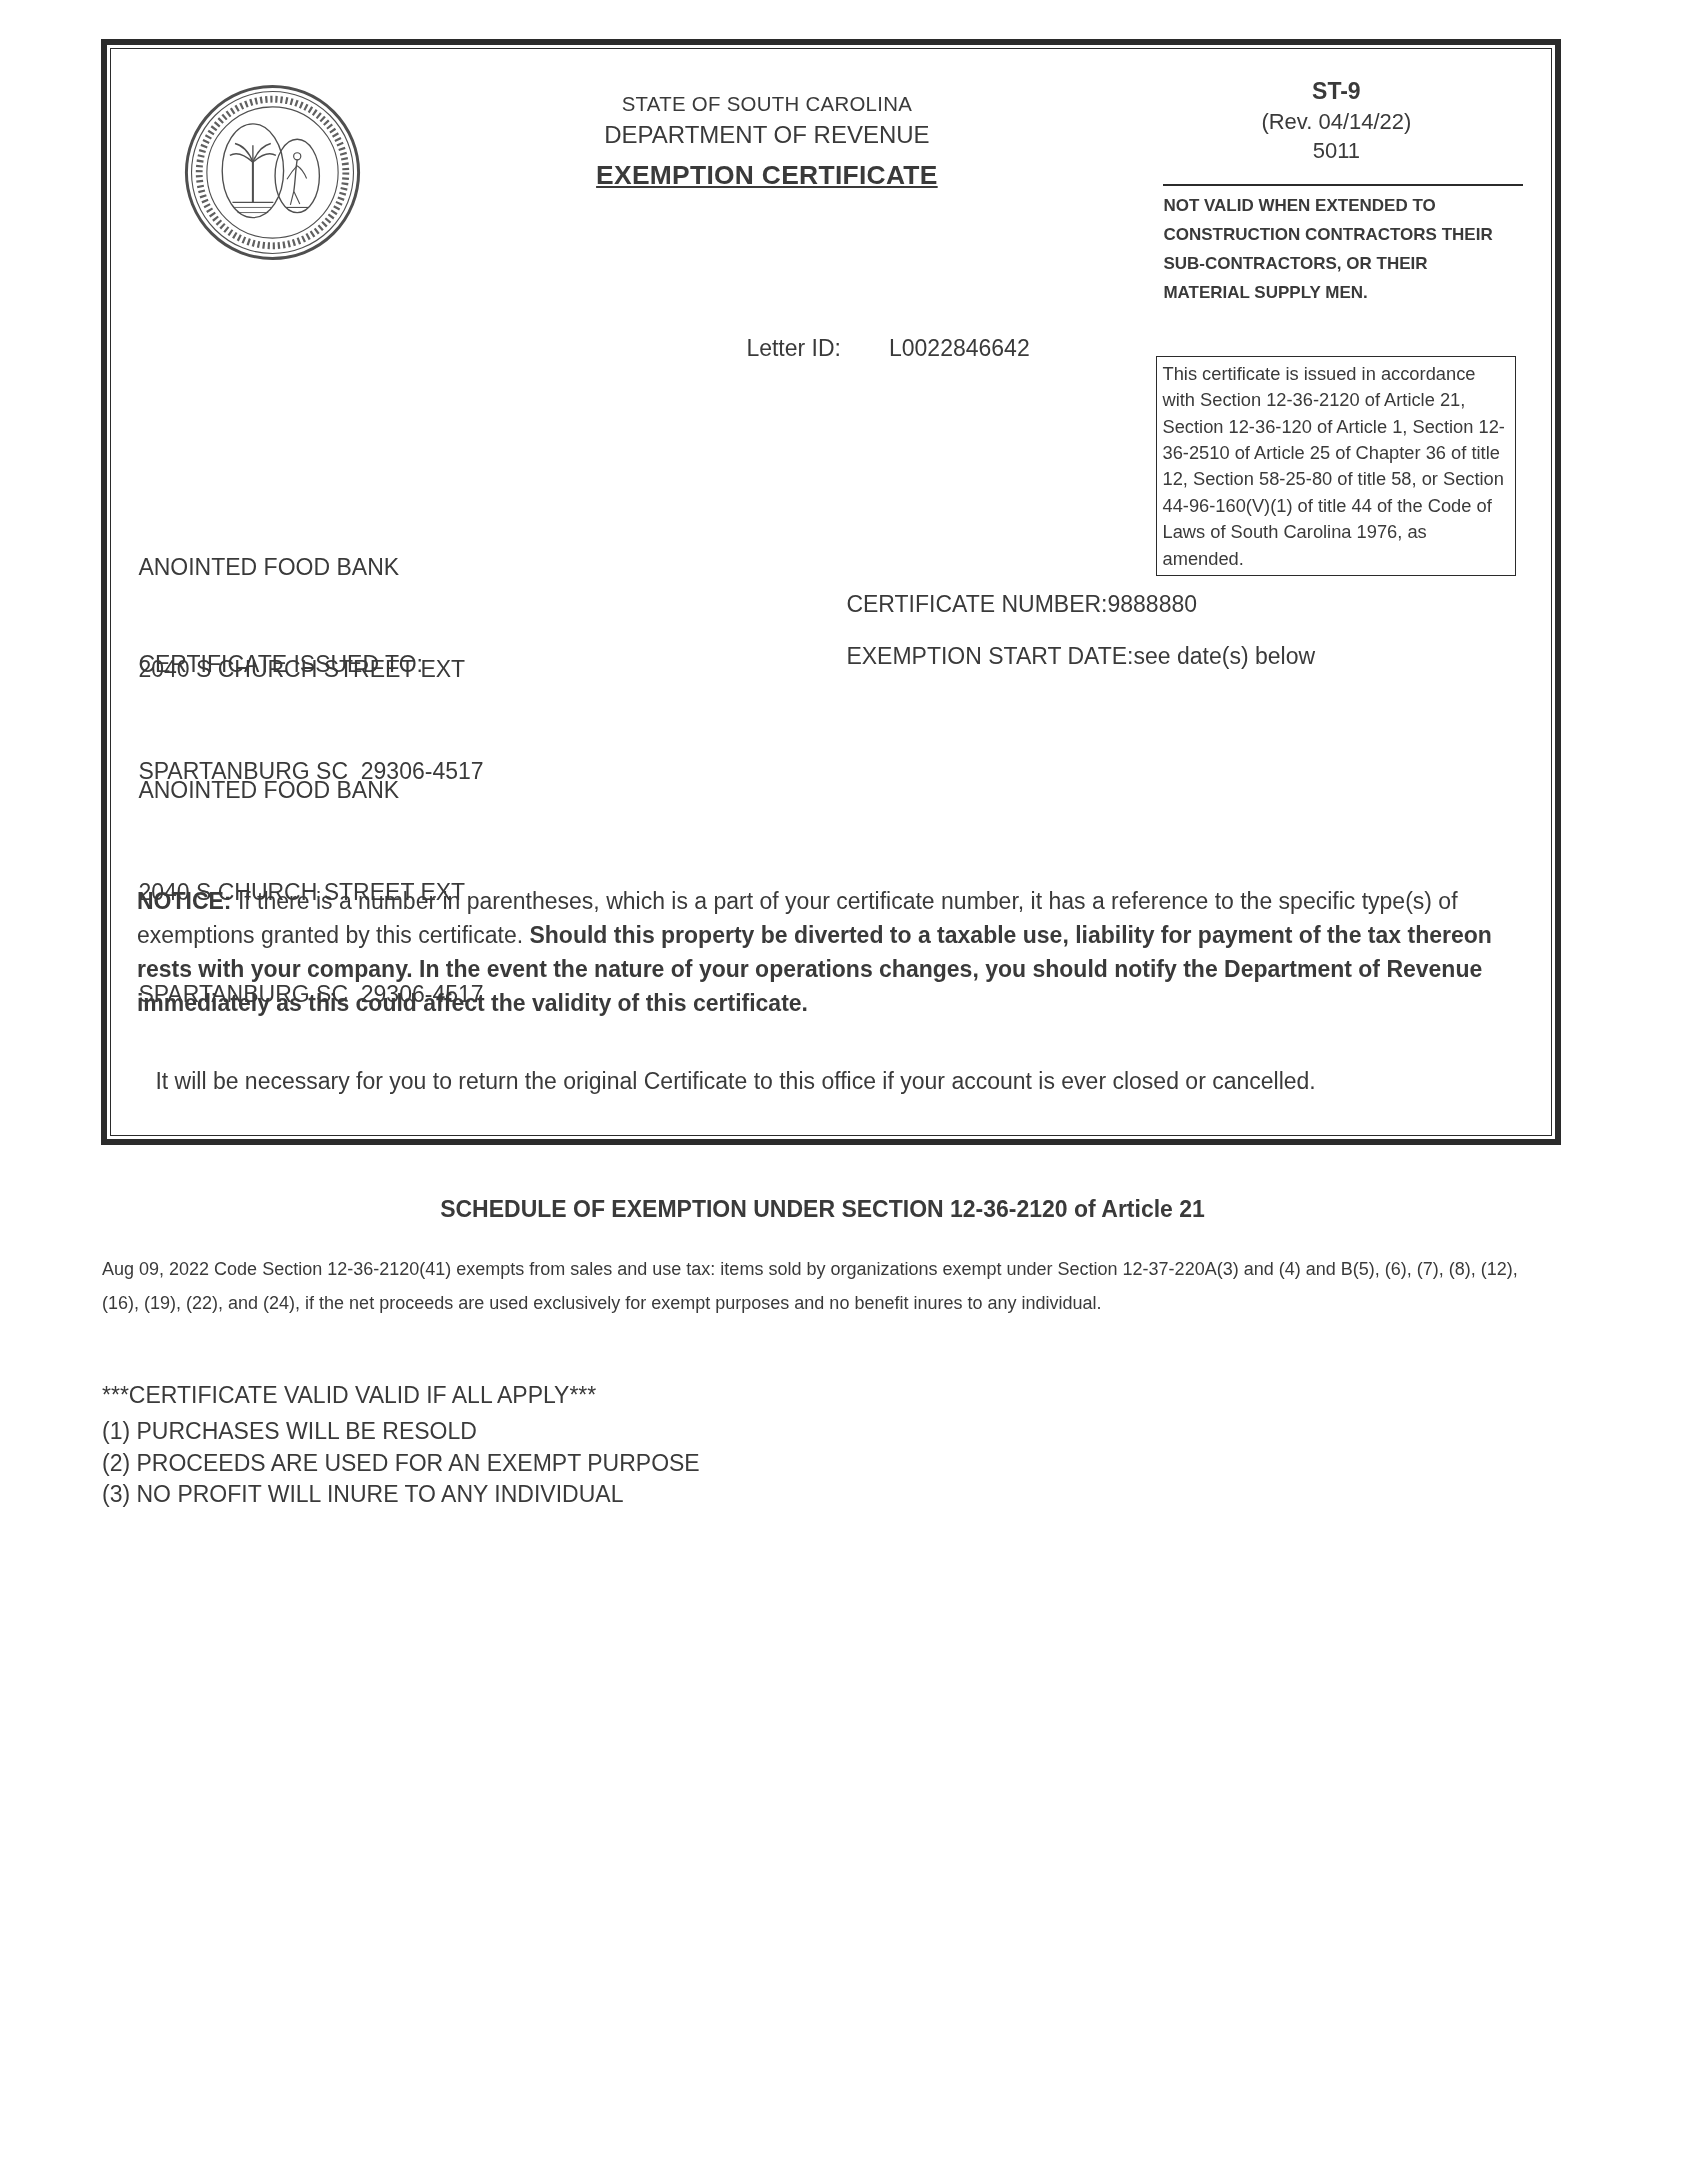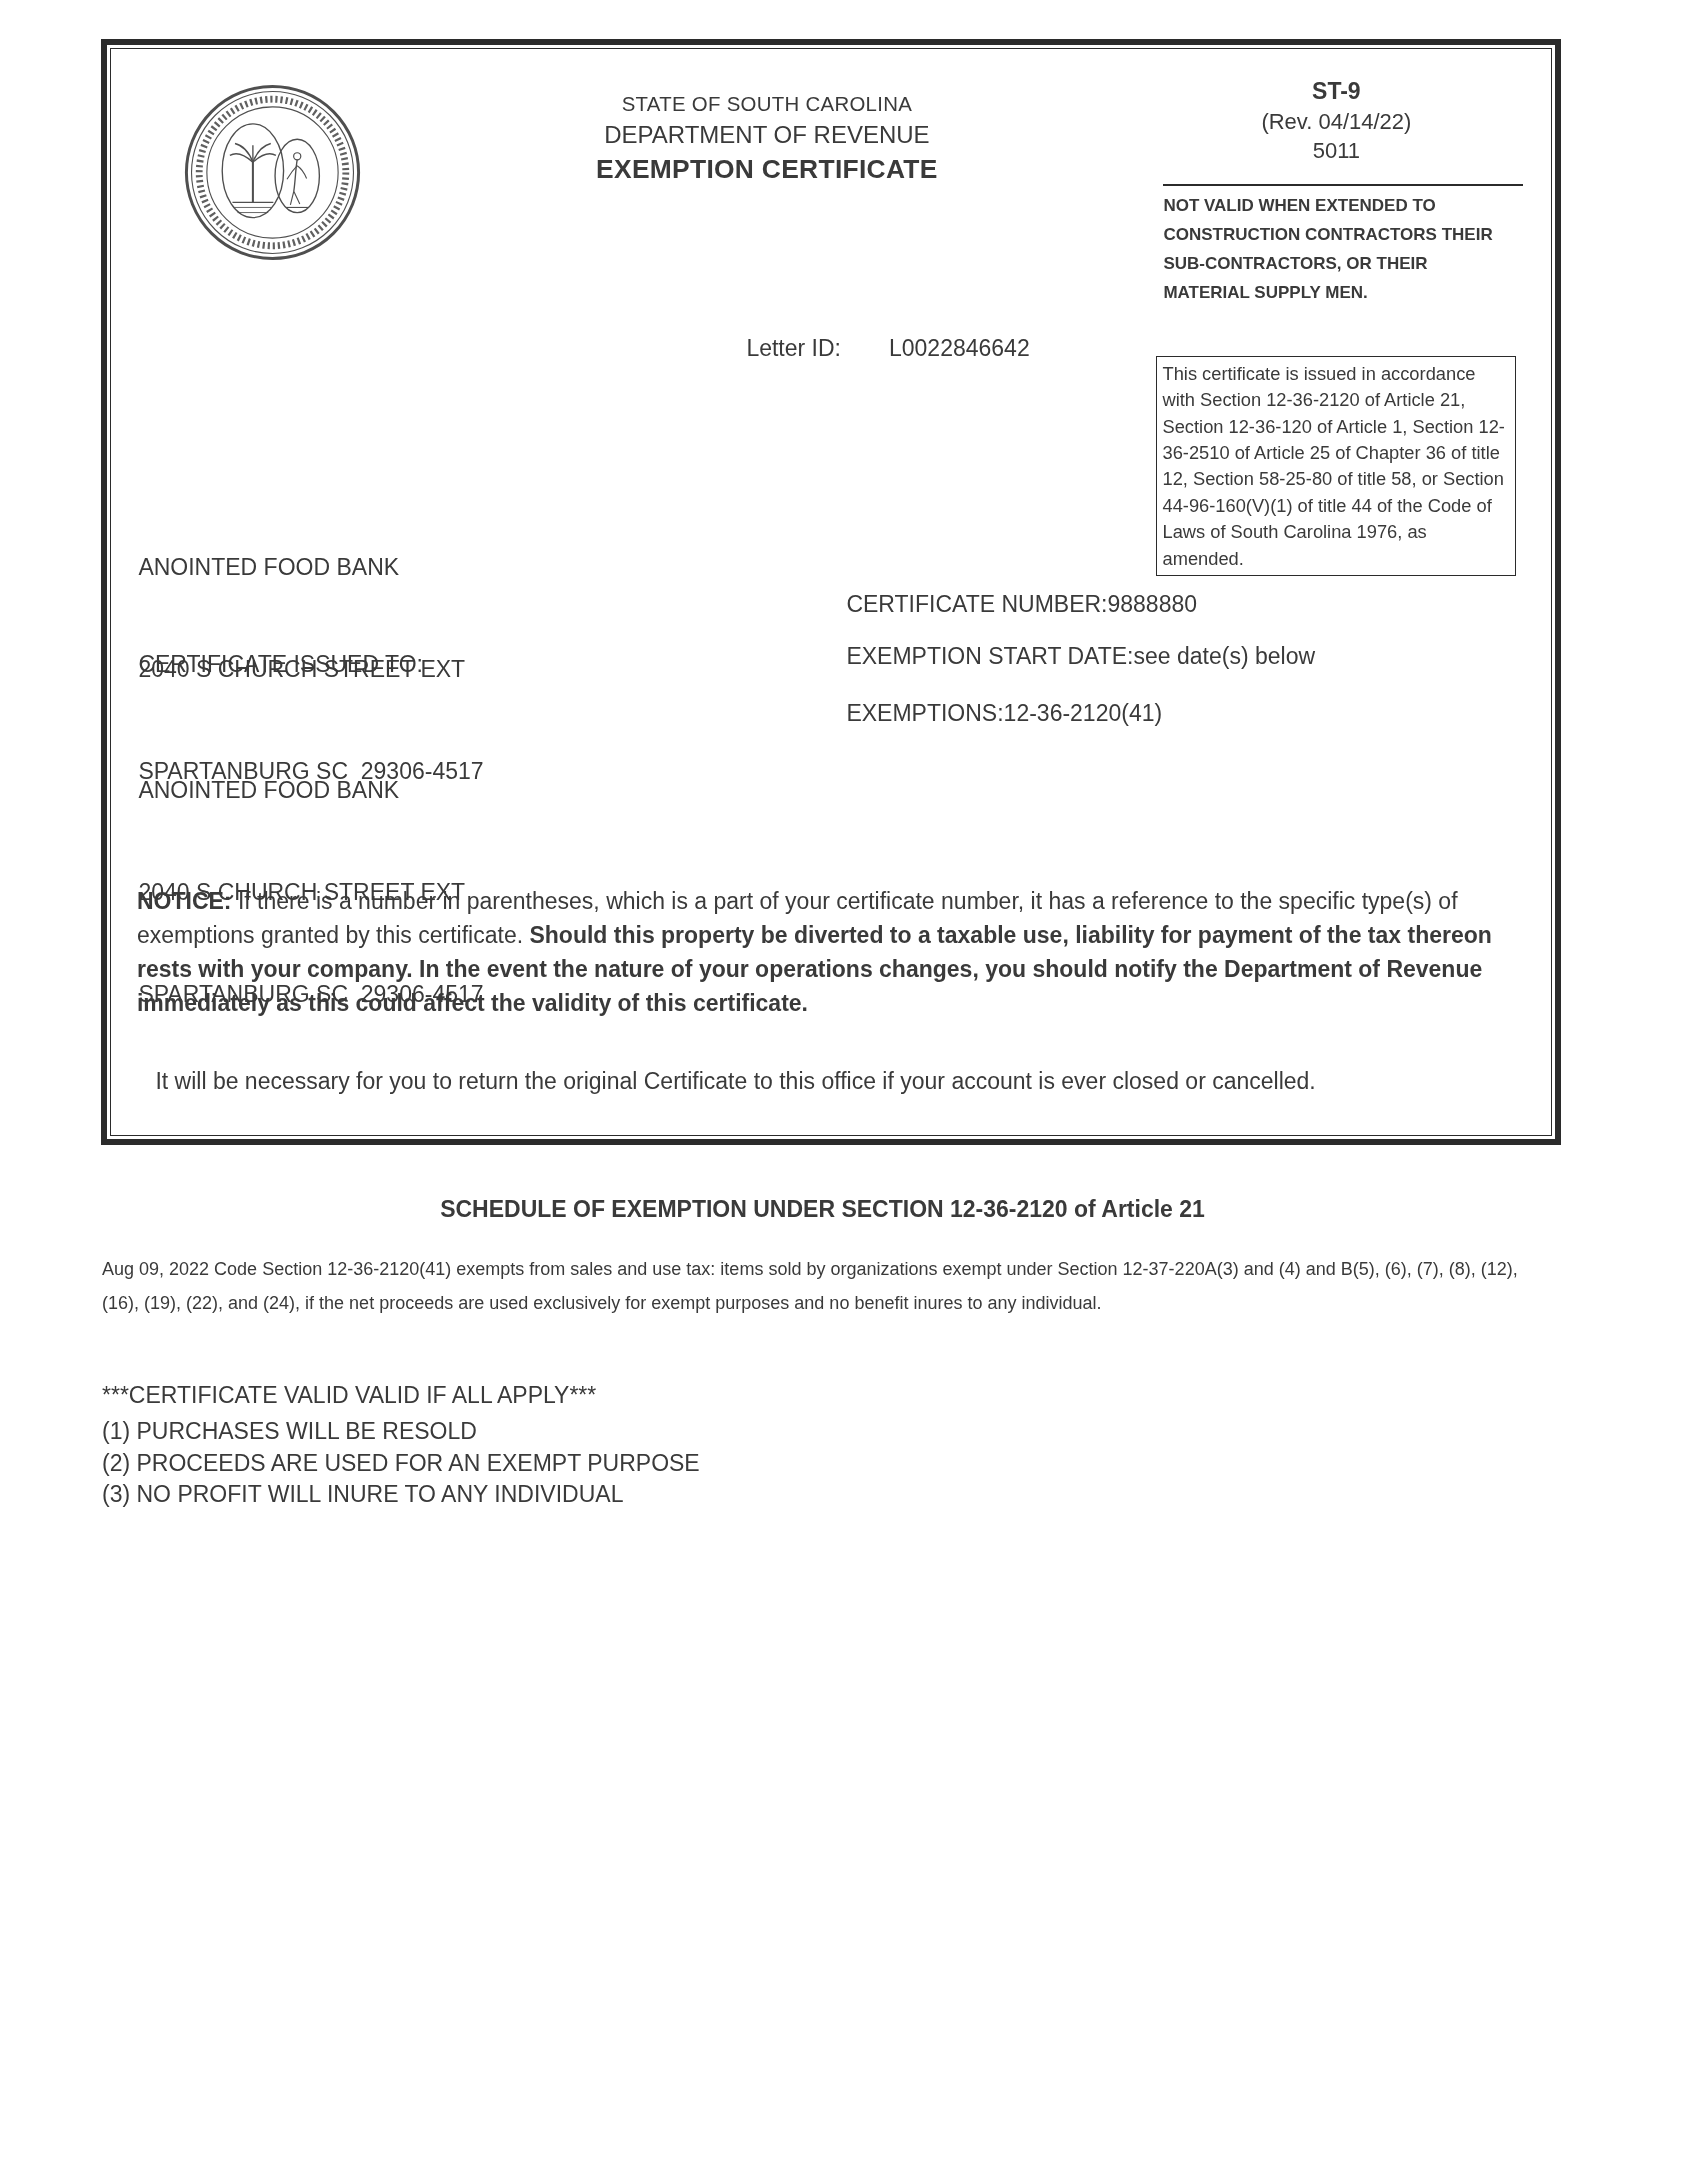--- a/index.html
+++ b/index.html
@@ -17,21 +17,21 @@
     width: 1460px; height: 1106px;
     border: 6px solid #2b2b2b; padding: 3.4px; background: #fff;
   }
   .cert-inner { position: relative; width: 100%; height: 100%; border: 1.7px solid #2b2b2b; }
 
   .seal { position: absolute; left: 72px; top: 34px; width: 179px; height: 179px; }
 
   .title-block { position: absolute; left: 400px; top: 44px; width: 511px; text-align: center; }
   .state-line { font-size: 20.4px; letter-spacing: 0.3px; }
   .dept-line  { font-size: 24px; margin-top: 4.3px; }
-  .cert-title { font-size: 26.4px; font-weight: bold; margin-top: 5px; letter-spacing: 0.3px; }
+  .cert-title { font-size: 26.4px; font-weight: bold; margin-top: 11px; letter-spacing: 0.3px; text-decoration: underline; }
 
   .form-id-block { position: absolute; left: 1045px; top: 29px; width: 360px; text-align: center; }
   .form-number { font-size: 23px; font-weight: bold; }
   .form-rev    { font-size: 22px; margin-top: 3.4px; }
   .form-code   { font-size: 22px; margin-top: 3.4px; }
 
   .not-valid {
     position: absolute; left: 1052px; top: 135px; width: 360px;
     border-top: 2.6px solid #2b2b2b; padding: 5.1px 13.6px 0 0;
     font-size: 17px; font-weight: bold; line-height: 29px;
@@ -150,24 +150,20 @@
       </div>
 
       <div class="field-row field-row-1">
         <span>CERTIFICATE NUMBER:</span>
         <span>9888880</span>
       </div>
       <div class="field-row field-row-2">
         <span>EXEMPTION START DATE:</span>
         <span>see date(s) below</span>
       </div>
-      <div class="field-row field-row-3">
-        <span>EXEMPTIONS:</span>
-        <span>12-36-2120(41)</span>
-      </div>
 
       <div class="notice">
         <span class="b">NOTICE:</span><span> If there is a number in parentheses, which is a part of your certificate number, it has a reference to the specific type(s) of exemptions granted by this certificate. </span><span class="b">Should this property be diverted to a taxable use, liability for payment of the tax thereon rests with your company. In the event the nature of your operations changes, you should notify the Department of Revenue immediately as this could affect the validity of this certificate.</span>
       </div>
 
       <div class="return-note">It will be necessary for you to return the original Certificate to this office if your account is ever closed or cancelled.</div>
 
     </div>
   </div>
 

